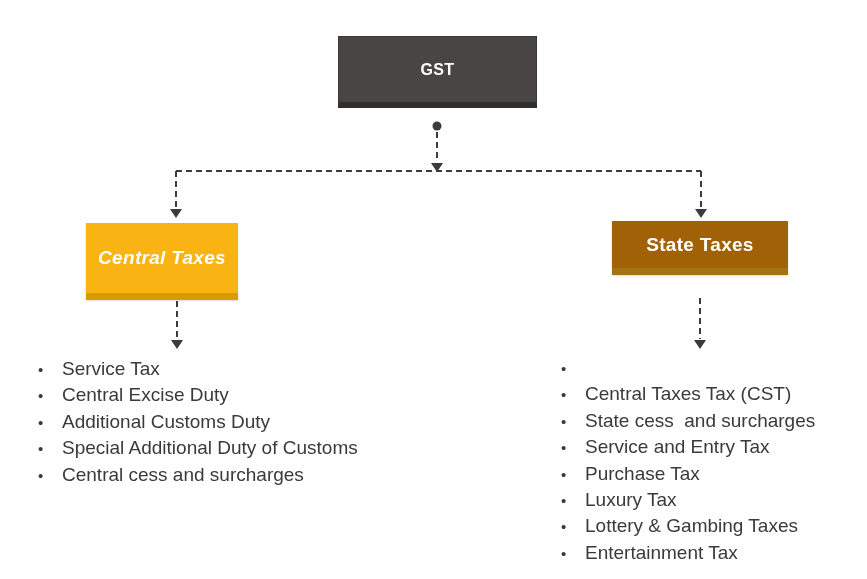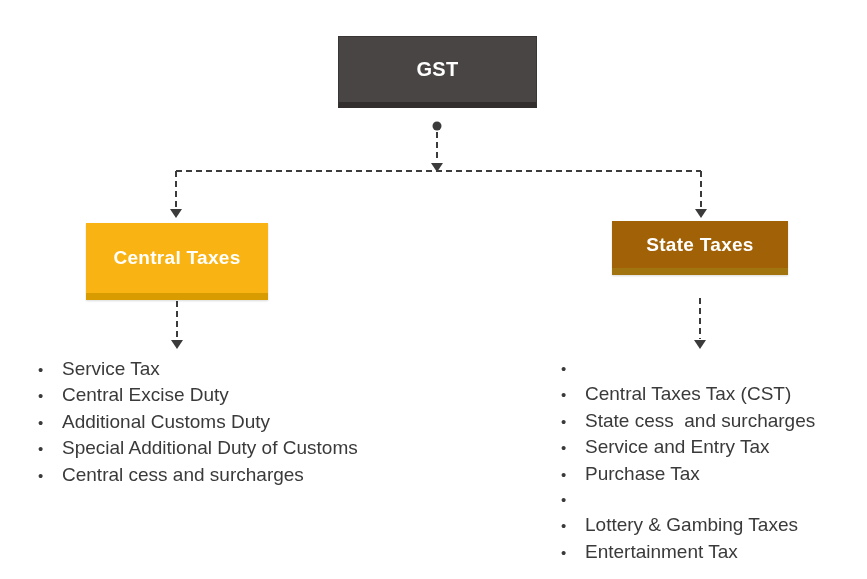--- a/index.html
+++ b/index.html
@@ -29,27 +29,28 @@
     font-weight: bold;
     letter-spacing: 0.3px;
   }
   #gst-node {
     left: 338px; top: 36px;
     width: 199px; height: 72px;
     background: #4A4545;
     border: 1px solid #3A3636;
     border-bottom: 6px solid #322E2E;
   }
-  #gst-node .node-label { font-size: 20px; }
+  #gst-node .node-label { font-size: 16px; }
   #central-node {
     left: 86px; top: 223px;
-    width: 182px; height: 77px;
+    width: 152px; height: 77px;
     background: #F9B414;
     border-bottom: 7px solid #D99C00;
     box-shadow: 0 1px 2px rgba(0,0,0,0.15);
+    font-style: italic;
   }
   #state-node {
     left: 612px; top: 221px;
     width: 176px; height: 54px;
     background: #a16207;
     border-bottom: 7px solid #A17410;
     box-shadow: 0 1px 2px rgba(0,0,0,0.15);
   }
   #central-node .node-label, #state-node .node-label { font-size: 19px; }
   .tax-list {
@@ -160,20 +161,21 @@
     <li>
       <span class="bullet">•</span>
       <span class="item-text">Service and Entry Tax</span>
     </li>
     <li>
       <span class="bullet">•</span>
       <span class="item-text">Purchase Tax</span>
     </li>
     <li>
       <span class="bullet">•</span>
+      <span class="item-text">Luxury Tax</span>
     </li>
     <li>
       <span class="bullet">•</span>
       <span class="item-text">Lottery &amp; Gambing Taxes</span>
     </li>
     <li>
       <span class="bullet">•</span>
       <span class="item-text">Entertainment Tax</span>
     </li>
   </ul>

